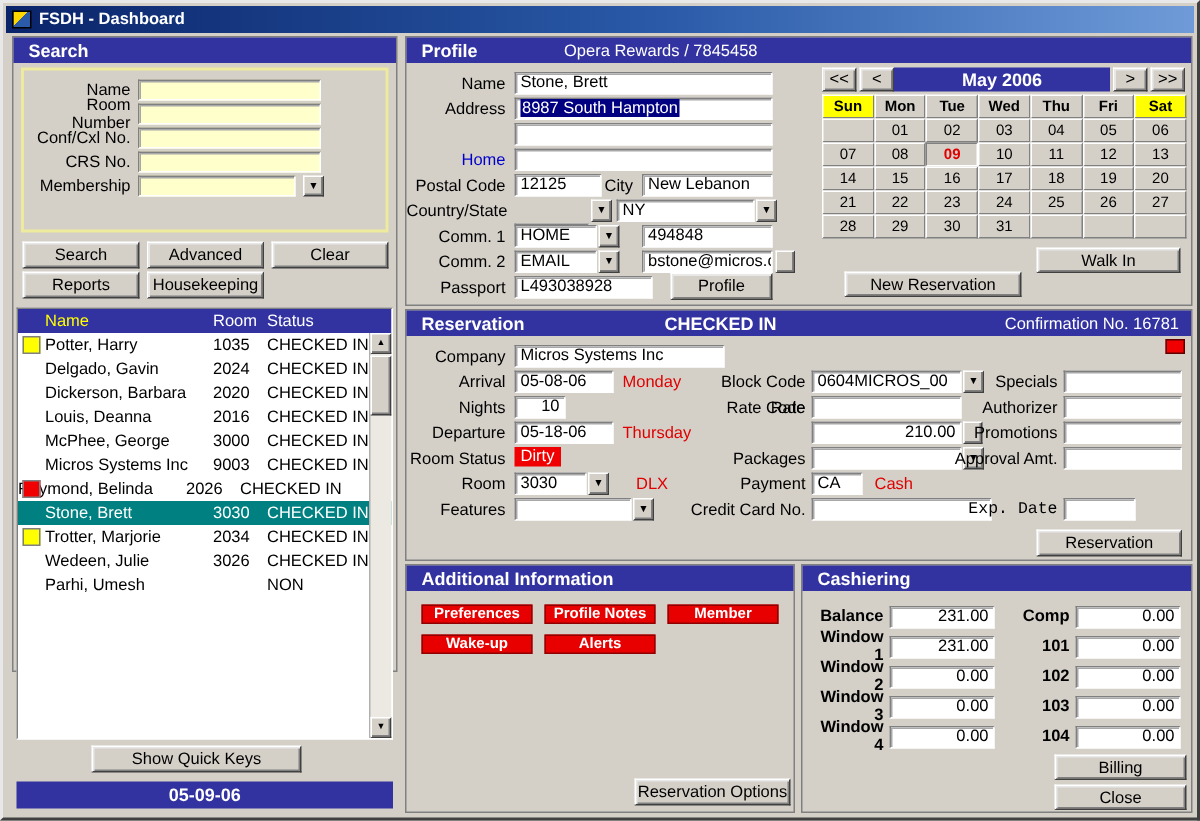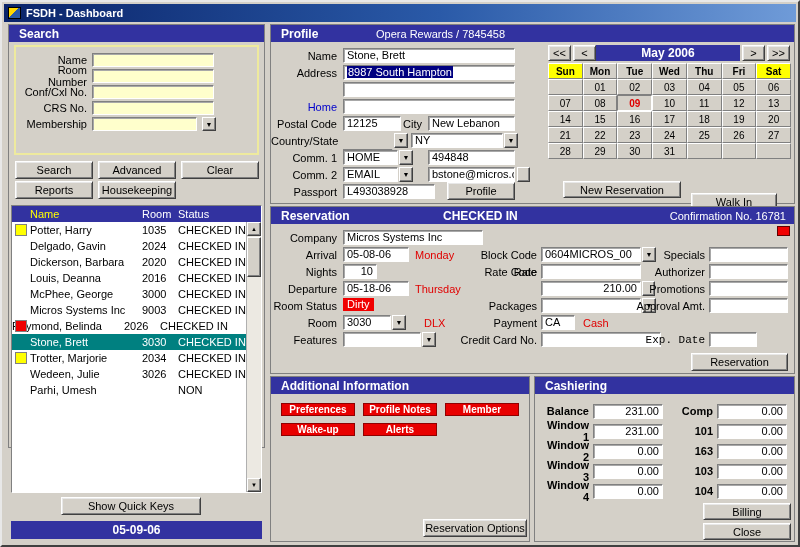--- a/index.html
+++ b/index.html
@@ -287,21 +287,21 @@
         <div class="ccell">27</div>
         <div class="ccell">28</div>
         <div class="ccell">29</div>
         <div class="ccell">30</div>
         <div class="ccell">31</div>
         <div class="ccell"></div>
         <div class="ccell"></div>
         <div class="ccell"></div>
       </div>
     <button class="btn" style="left:292px;top:156px;width:118px;height:17px;">New Reservation</button>
-    <button class="btn" style="left:420px;top:168px;width:86px;height:17px;">Walk In</button>
+    <button class="btn" style="left:420px;top:140px;width:96px;height:17px;">Walk In</button>
   </div>
 
   <div class="panel" id="res-panel">
     <div class="hdr">
       <span>Reservation</span>
       <span class="resstatus">CHECKED IN</span>
       <span class="resconf">Confirmation No. 16781</span>
     </div>
     <div class="lamp"></div>
 
@@ -394,21 +394,21 @@
         </div>
         <div class="crow">
           <span class="cl">Window 1</span>
           <div class="cv">231.00</div>
           <span class="cl cl2">101</span>
           <div class="cv">0.00</div>
         </div>
         <div class="crow">
           <span class="cl">Window 2</span>
           <div class="cv">0.00</div>
-          <span class="cl cl2">163</span>
+          <span class="cl cl2">102</span>
           <div class="cv">0.00</div>
         </div>
         <div class="crow">
           <span class="cl">Window 3</span>
           <div class="cv">0.00</div>
           <span class="cl cl2">103</span>
           <div class="cv">0.00</div>
         </div>
         <div class="crow">
           <span class="cl">Window 4</span>

